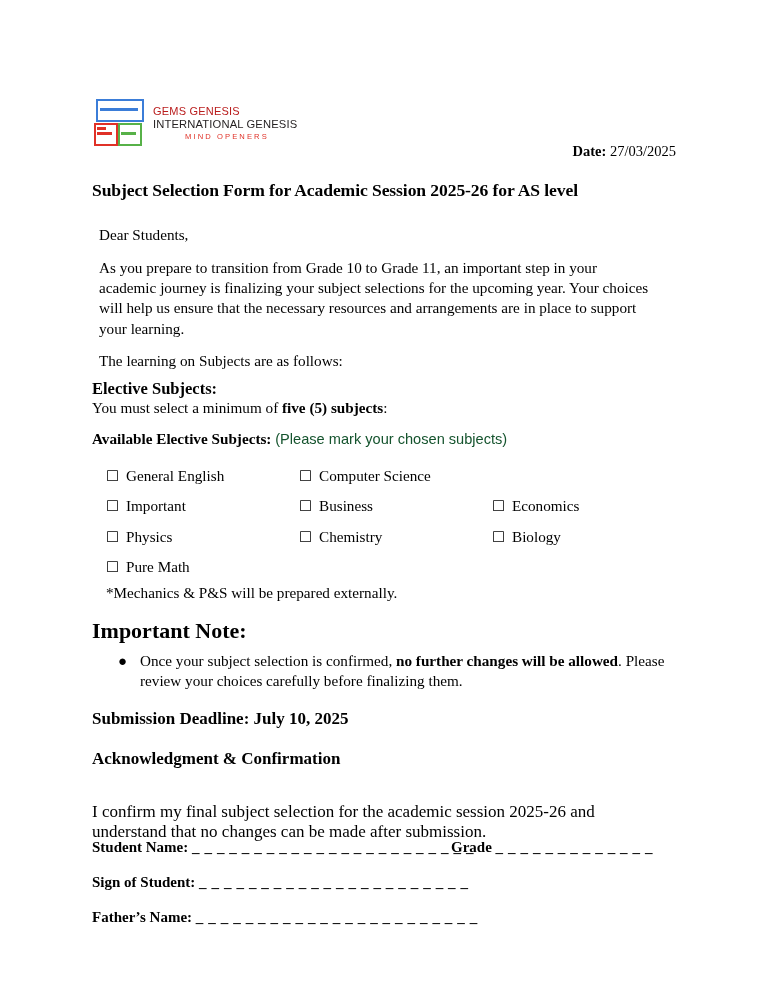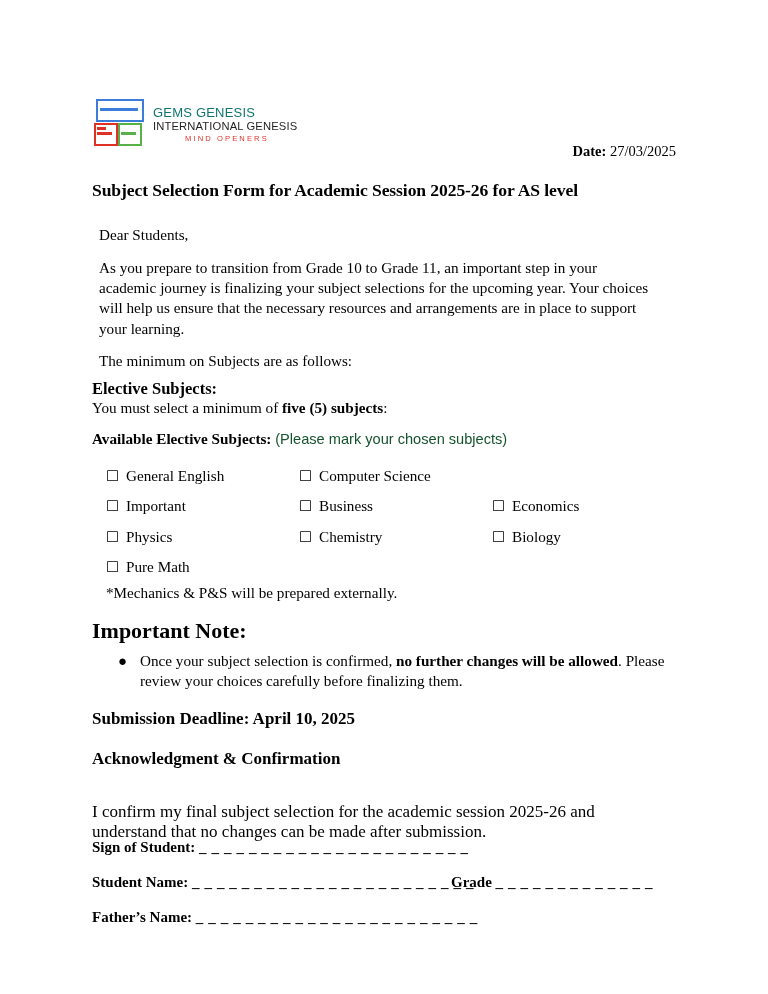--- a/index.html
+++ b/index.html
@@ -96,23 +96,23 @@
     left: 29px; top: 34px;
     width: 15px; height: 2.5px;
     background: #57b148;
   }
   .logo-text {
     padding-top: 8px;
     line-height: 1;
     font-family: "Liberation Sans", sans-serif;
   }
   .logo-name {
-    font-size: 13px;
+    font-size: 11px;
     letter-spacing: 0.2px;
-    color: #0f766e;
+    color: #b91c1c;
     font-weight: 400;
     white-space: nowrap;
   }
   .logo-sub {
     font-size: 11.2px;
     letter-spacing: 0.15px;
     color: #231f20;
     margin-top: 2px;
     white-space: nowrap;
   }
@@ -330,21 +330,21 @@
     </div>
 
     <div class="date-line">
       <span class="lbl">Date:</span><span> </span><span>27/03/2025</span>
     </div>
 
     <div class="doc-title">Subject Selection Form for Academic Session 2025-26 for AS level</div>
 
     <p class="para p-dear">Dear Students,</p>
     <p class="para p-intro">As you prepare to transition from Grade 10 to Grade 11, an important step in your academic journey is finalizing your subject selections for the upcoming year. Your choices will help us ensure that the necessary resources and arrangements are in place to support your learning.</p>
-    <p class="para p-detail">The minimum on Subjects are as follows:</p>
+    <p class="para p-detail">The learning on Subjects are as follows:</p>
 
     <div class="h-elective">Elective Subjects:</div>
     <div class="p-minimum"><span>You must select a minimum of </span><strong>five (5) subjects</strong><span>:</span></div>
 
     <div class="p-available"><span class="b">Available Elective Subjects:</span><span> </span><span class="hint">(Please mark your chosen subjects)</span></div>
 
     <div class="subject-grid">
       <div class="subject-row">
         <div class="subject-cell c1">
             <span class="cbox">☐</span>
@@ -405,32 +405,32 @@
 
     <div class="p-mechanics">*Mechanics &amp; P&amp;S will be prepared externally.</div>
 
     <div class="h-important">Important Note:</div>
     <ul class="note-list">
       <li class="note-item">
         <span class="bullet">●</span><span>Once your subject selection is confirmed, </span><span class="b">no further changes will be allowed</span><span>. Please review your choices carefully before finalizing them.</span>
       </li>
     </ul>
 
-    <div class="h-deadline">Submission Deadline: April 10, 2025</div>
+    <div class="h-deadline">Submission Deadline: July 10, 2025</div>
 
     <div class="h-ack">Acknowledgment &amp; Confirmation</div>
     <p class="p-confirm">I confirm my final subject selection for the academic session 2025-26 and understand that no changes can be made after submission.</p>
 
     <div class="sig-block">
-      <div class="sig-row">
-        <span class="sig-left"><span class="sig-label">Sign of Student:</span><span> </span><span class="sig-rule">_ _ _ _ _ _ _ _ _ _ _ _ _ _ _ _ _ _ _ _ _ _</span></span>
-      </div>
       <div class="sig-row">
         <span class="sig-left"><span class="sig-label">Student Name:</span><span> </span><span class="sig-rule">_ _ _ _ _ _ _ _ _ _ _ _ _ _ _ _ _ _ _ _ _ _ _</span></span>
         <span class="sig-right grade"><span class="sig-label">Grade</span><span> </span><span class="sig-rule">_ _ _ _ _ _ _ _ _ _ _ _ _</span></span>
       </div>
       <div class="sig-row">
+        <span class="sig-left"><span class="sig-label">Sign of Student:</span><span> </span><span class="sig-rule">_ _ _ _ _ _ _ _ _ _ _ _ _ _ _ _ _ _ _ _ _ _</span></span>
+      </div>
+      <div class="sig-row">
         <span class="sig-left"><span class="sig-label">Father’s  Name:</span><span> </span><span class="sig-rule">_ _ _ _ _ _ _ _ _ _ _ _ _ _ _ _ _ _ _ _ _ _ _</span></span>
       </div>
     </div>
 
   </div>
 </div>
 
 </body></html>

